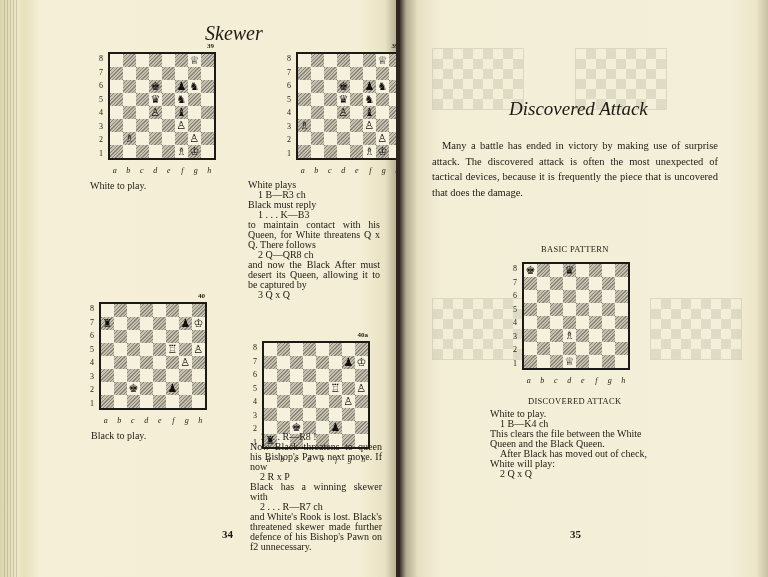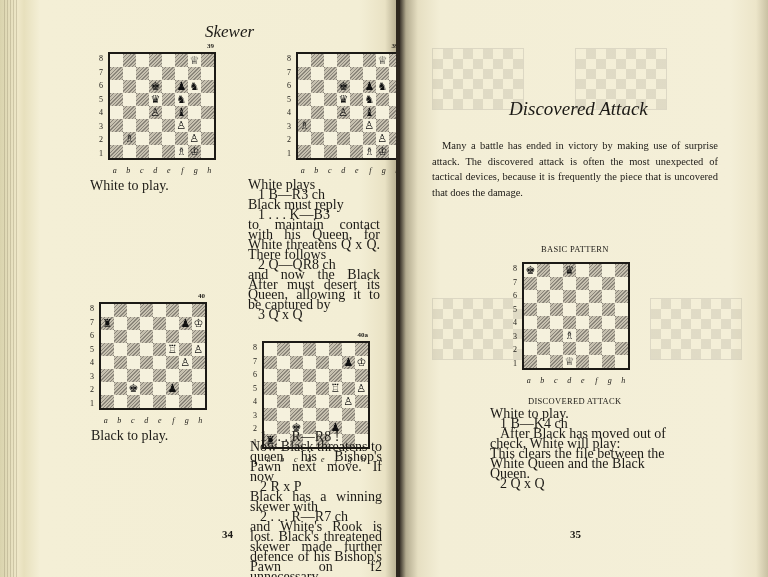--- a/index.html
+++ b/index.html
@@ -2,33 +2,33 @@
 <html><head>
 <meta charset="utf-8">
 <style>
   html,body{margin:0;padding:0;}
   body{width:768px;height:577px;overflow:hidden;background:#2e2a22;position:relative;font-family:"Liberation Serif","DejaVu Serif",serif;color:#1c1a16;}
   .page{position:absolute;top:0;height:577px;overflow:hidden;}
   .page-left{left:0;width:400px;background:linear-gradient(90deg,#d9d3ad 0px,#efe8c9 18px,#e7e0bd 24px,#f4efd6 40px,#f3eed5 360px,#e9e2c4 385px,#b9b194 396px,#4a4236 400px);}
   .page-right{left:400px;width:368px;background:linear-gradient(90deg,#3c362c 0px,#b3ab8f 6px,#e6dfc2 18px,#f3eed6 40px,#f4efd8 330px,#ece5c9 356px,#c9c1a3 368px);}
   .edge-lines{position:absolute;left:4px;top:0;width:14px;height:577px;background:repeating-linear-gradient(90deg,rgba(120,110,80,.25) 0 1px,transparent 1px 3px);}
   .gutter{position:absolute;left:396px;top:0;width:8px;height:577px;background:#2c261e;}
-  .running-head{position:absolute;left:205px;top:22px;font-style:italic;font-size:17px;}
+  .running-head{position:absolute;left:205px;top:22px;font-style:italic;font-size:20px;}
   .board-wrap{position:absolute;}
   .board-num{position:absolute;right:2px;top:-10px;font-size:7px;font-weight:bold;}
   .ranks{position:absolute;left:-12px;top:0;width:10px;display:flex;flex-direction:column;font-size:8px;text-align:center;}
   .ranks span{flex:1;display:flex;align-items:center;justify-content:center;}
   .files{position:absolute;left:0;bottom:-15px;display:flex;font-size:8px;font-style:italic;}
   .files span{flex:1;text-align:center;}
   .board{border:2px solid #1c1a16;display:grid;grid-template-columns:repeat(8,1fr);grid-template-rows:repeat(8,1fr);box-sizing:border-box;background:#f3eed6;}
   .sq{display:flex;align-items:center;justify-content:center;line-height:1;}
   .sq.dark{background:repeating-linear-gradient(135deg,#8a857a 0 1px,#c7c1b0 1px 2.5px);}
   .sq.light{background:#f5f1dd;}
   .pc{font-family:"DejaVu Sans",sans-serif;color:#111;}
-  .caption{position:absolute;font-size:14px;line-height:10px;}
+  .caption{position:absolute;font-size:10px;line-height:10px;}
   .caption p{margin:0;}
   .ind{padding-left:10px;}
   .just{text-align:justify;}
   .page-num{position:absolute;font-size:11px;font-weight:bold;}
   .chapter-title{position:absolute;left:509px;top:98px;font-style:italic;font-size:19px;}
   .intro{position:absolute;left:432px;top:138px;width:286px;font-size:10.5px;line-height:15.5px;text-align:justify;}
   .intro p{margin:0;}
   .intro .dropcap{font-size:17px;}
   .intro .para2{text-indent:10px;}
   .section-head{position:absolute;font-size:8.5px;letter-spacing:.3px;}
@@ -624,18 +624,18 @@
       <span>f</span>
       <span>g</span>
       <span>h</span>
     </div>
 </div>
 
 <div class="section-head" style="left:528px;top:396px;">DISCOVERED ATTACK</div>
 <div class="caption" style="left:490px;top:409px;width:176px;">
     <p>White to play.</p>
     <p class="ind">1 B—K4 ch</p>
+    <p>This clears the file between the White Queen and the Black Queen.</p>
     <p style="text-indent: 10px;">After Black has moved out of check, White will play:</p>
-    <p>This clears the file between the White Queen and the Black Queen.</p>
     <p class="ind">2 Q x Q</p>
   </div>
 
 <div class="page-num" style="left:570px;top:528px;">35</div>
 
 </body></html>

